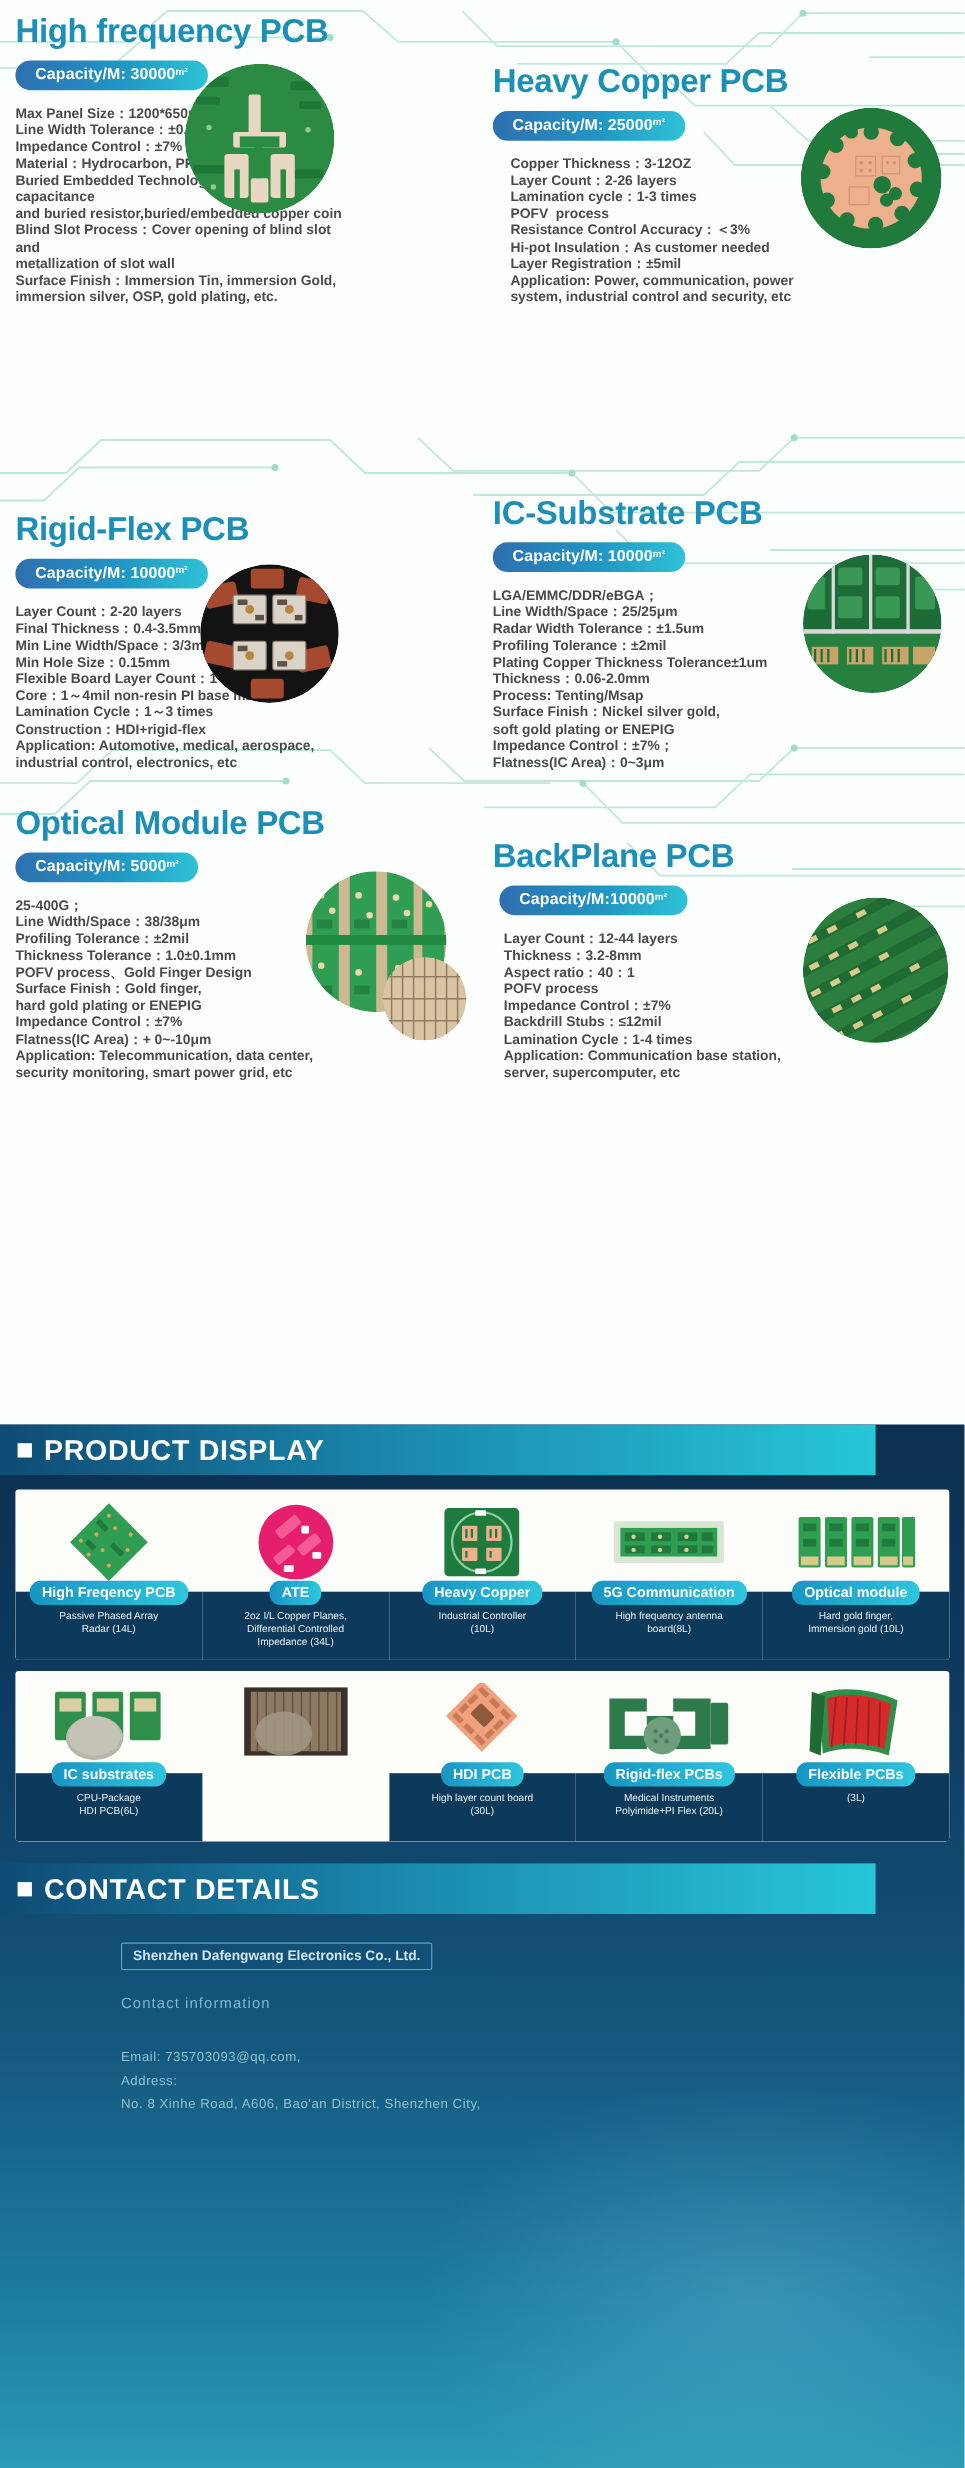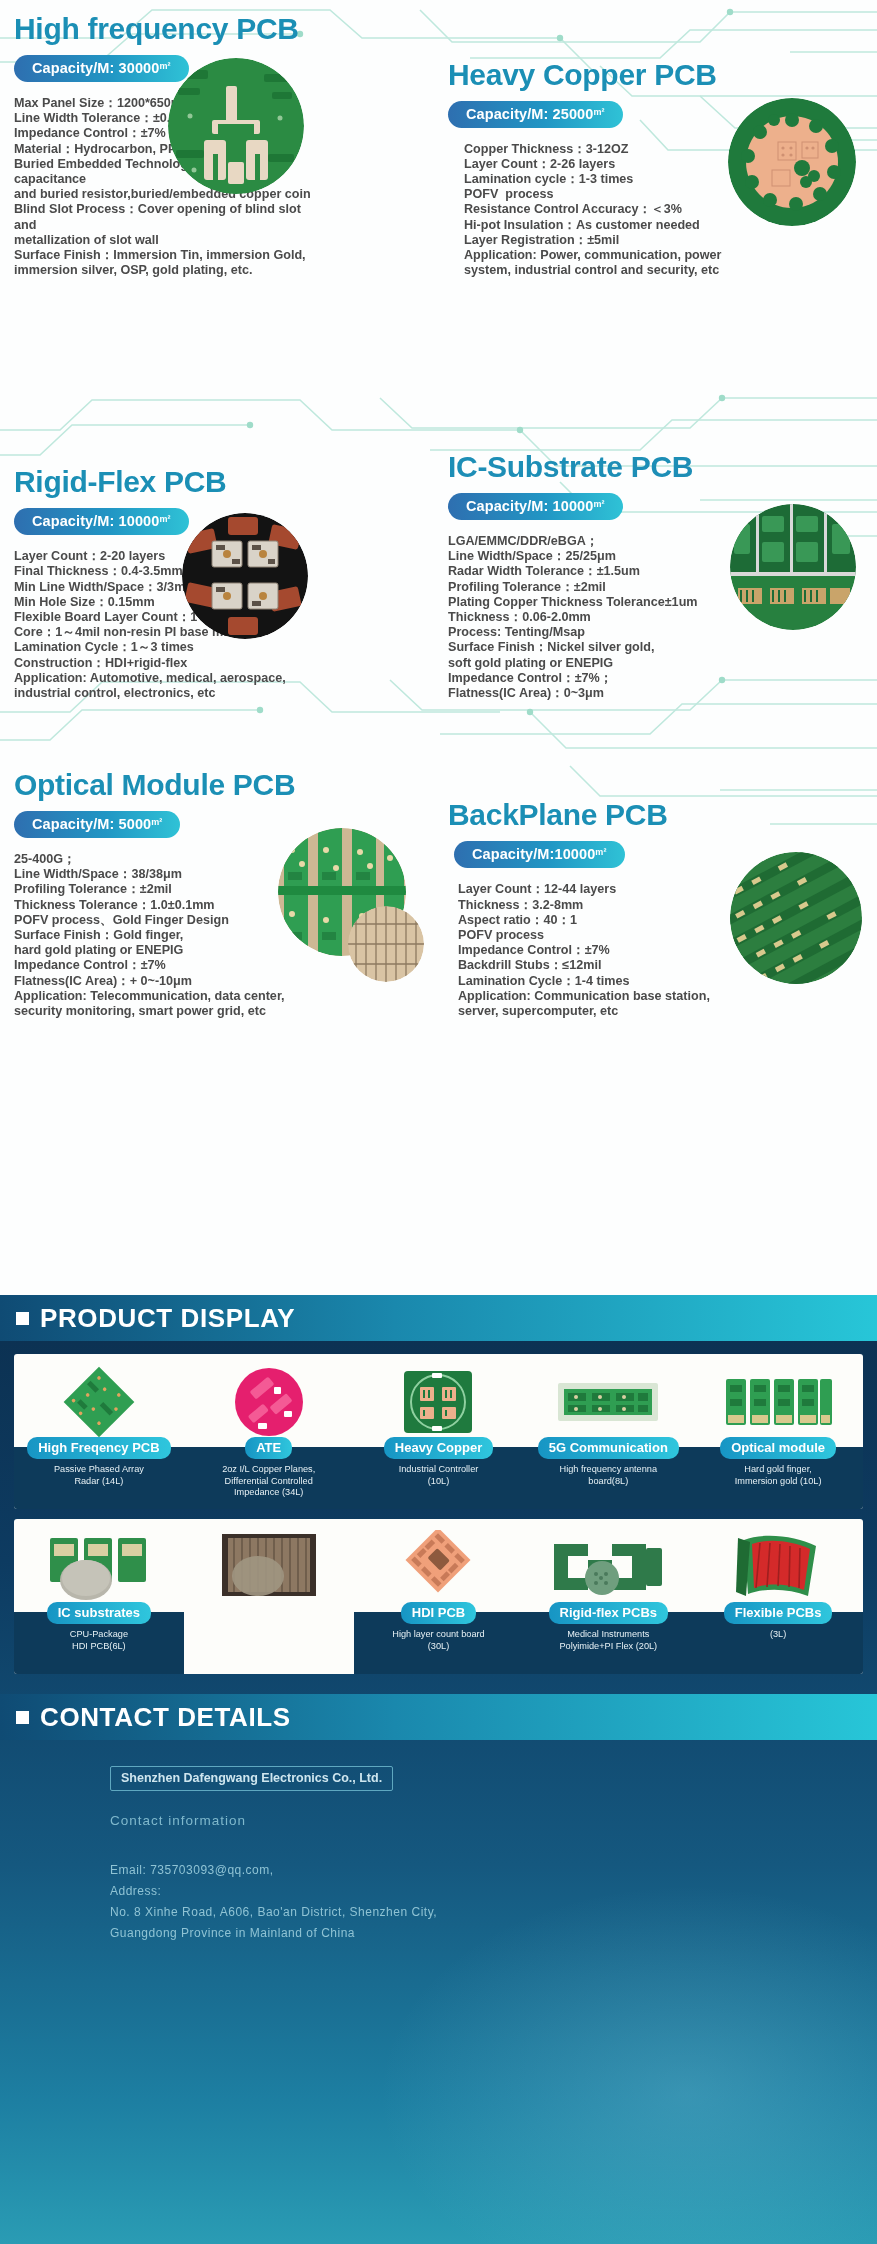--- a/index.html
+++ b/index.html
@@ -95,21 +95,21 @@
   .pd-bg-glow {
     position: absolute;
     right: -120px; bottom: -60px;
     width: 620px; height: 420px;
     background: radial-gradient(ellipse at center, rgba(120,200,220,0.30) 0%, rgba(60,140,180,0.0) 70%);
     pointer-events: none;
   }
 
   .section-bar {
     position: relative;
-    width: 877px;
+    width: 796px;
     height: 46px;
     background: linear-gradient(90deg, #0f4b74 0%, #1a88ad 45%, #27c6d8 100%);
     display: flex;
     align-items: center;
     padding-left: 16px;
   }
   .bar-square {
     width: 13px; height: 13px;
     background: #ffffff;
     margin-right: 11px;
@@ -489,21 +489,21 @@
               <rect x="74" y="86" width="2" height="12"></rect>
                 <rect x="80" y="86" width="2" height="12"></rect>
                 <rect x="86" y="86" width="2" height="12"></rect>
             </g>
           </g>
         </svg>
       </div>
     </div>
   </div>
 
-  <div class="spec-row" style="top:770px;">
+  <div class="spec-row" style="top:734px;">
 
     <div class="spec-col">
       <div class="card-title">Optical Module PCB</div>
       <div class="capacity-pill"><span>Capacity/M: 5000</span><sup>m²</sup></div>
       <div class="spec-list">
         <div class="ln">25-400G；</div>
         <div class="ln">Line Width/Space：38/38μm</div>
         <div class="ln">Profiling Tolerance：±2mil</div>
         <div class="ln">Thickness Tolerance：1.0±0.1mm</div>
         <div class="ln">POFV process、Gold Finger Design</div>
@@ -942,16 +942,15 @@
     <div class="bar-title">CONTACT DETAILS</div>
   </div>
 
   <div class="contact-body">
     <div class="company-name">Shenzhen Dafengwang Electronics Co., Ltd.</div>
     <div class="contact-label">Contact  information</div>
     <div class="contact-lines">
       <div>Email:  735703093@qq.com,</div>
       <div>Address:</div>
       <div>No. 8 Xinhe Road, A606, Bao'an District, Shenzhen City,</div>
-      <div>Guangdong Province in Mainland of China</div>
     </div>
   </div>
 </div>
 
 </body></html>

